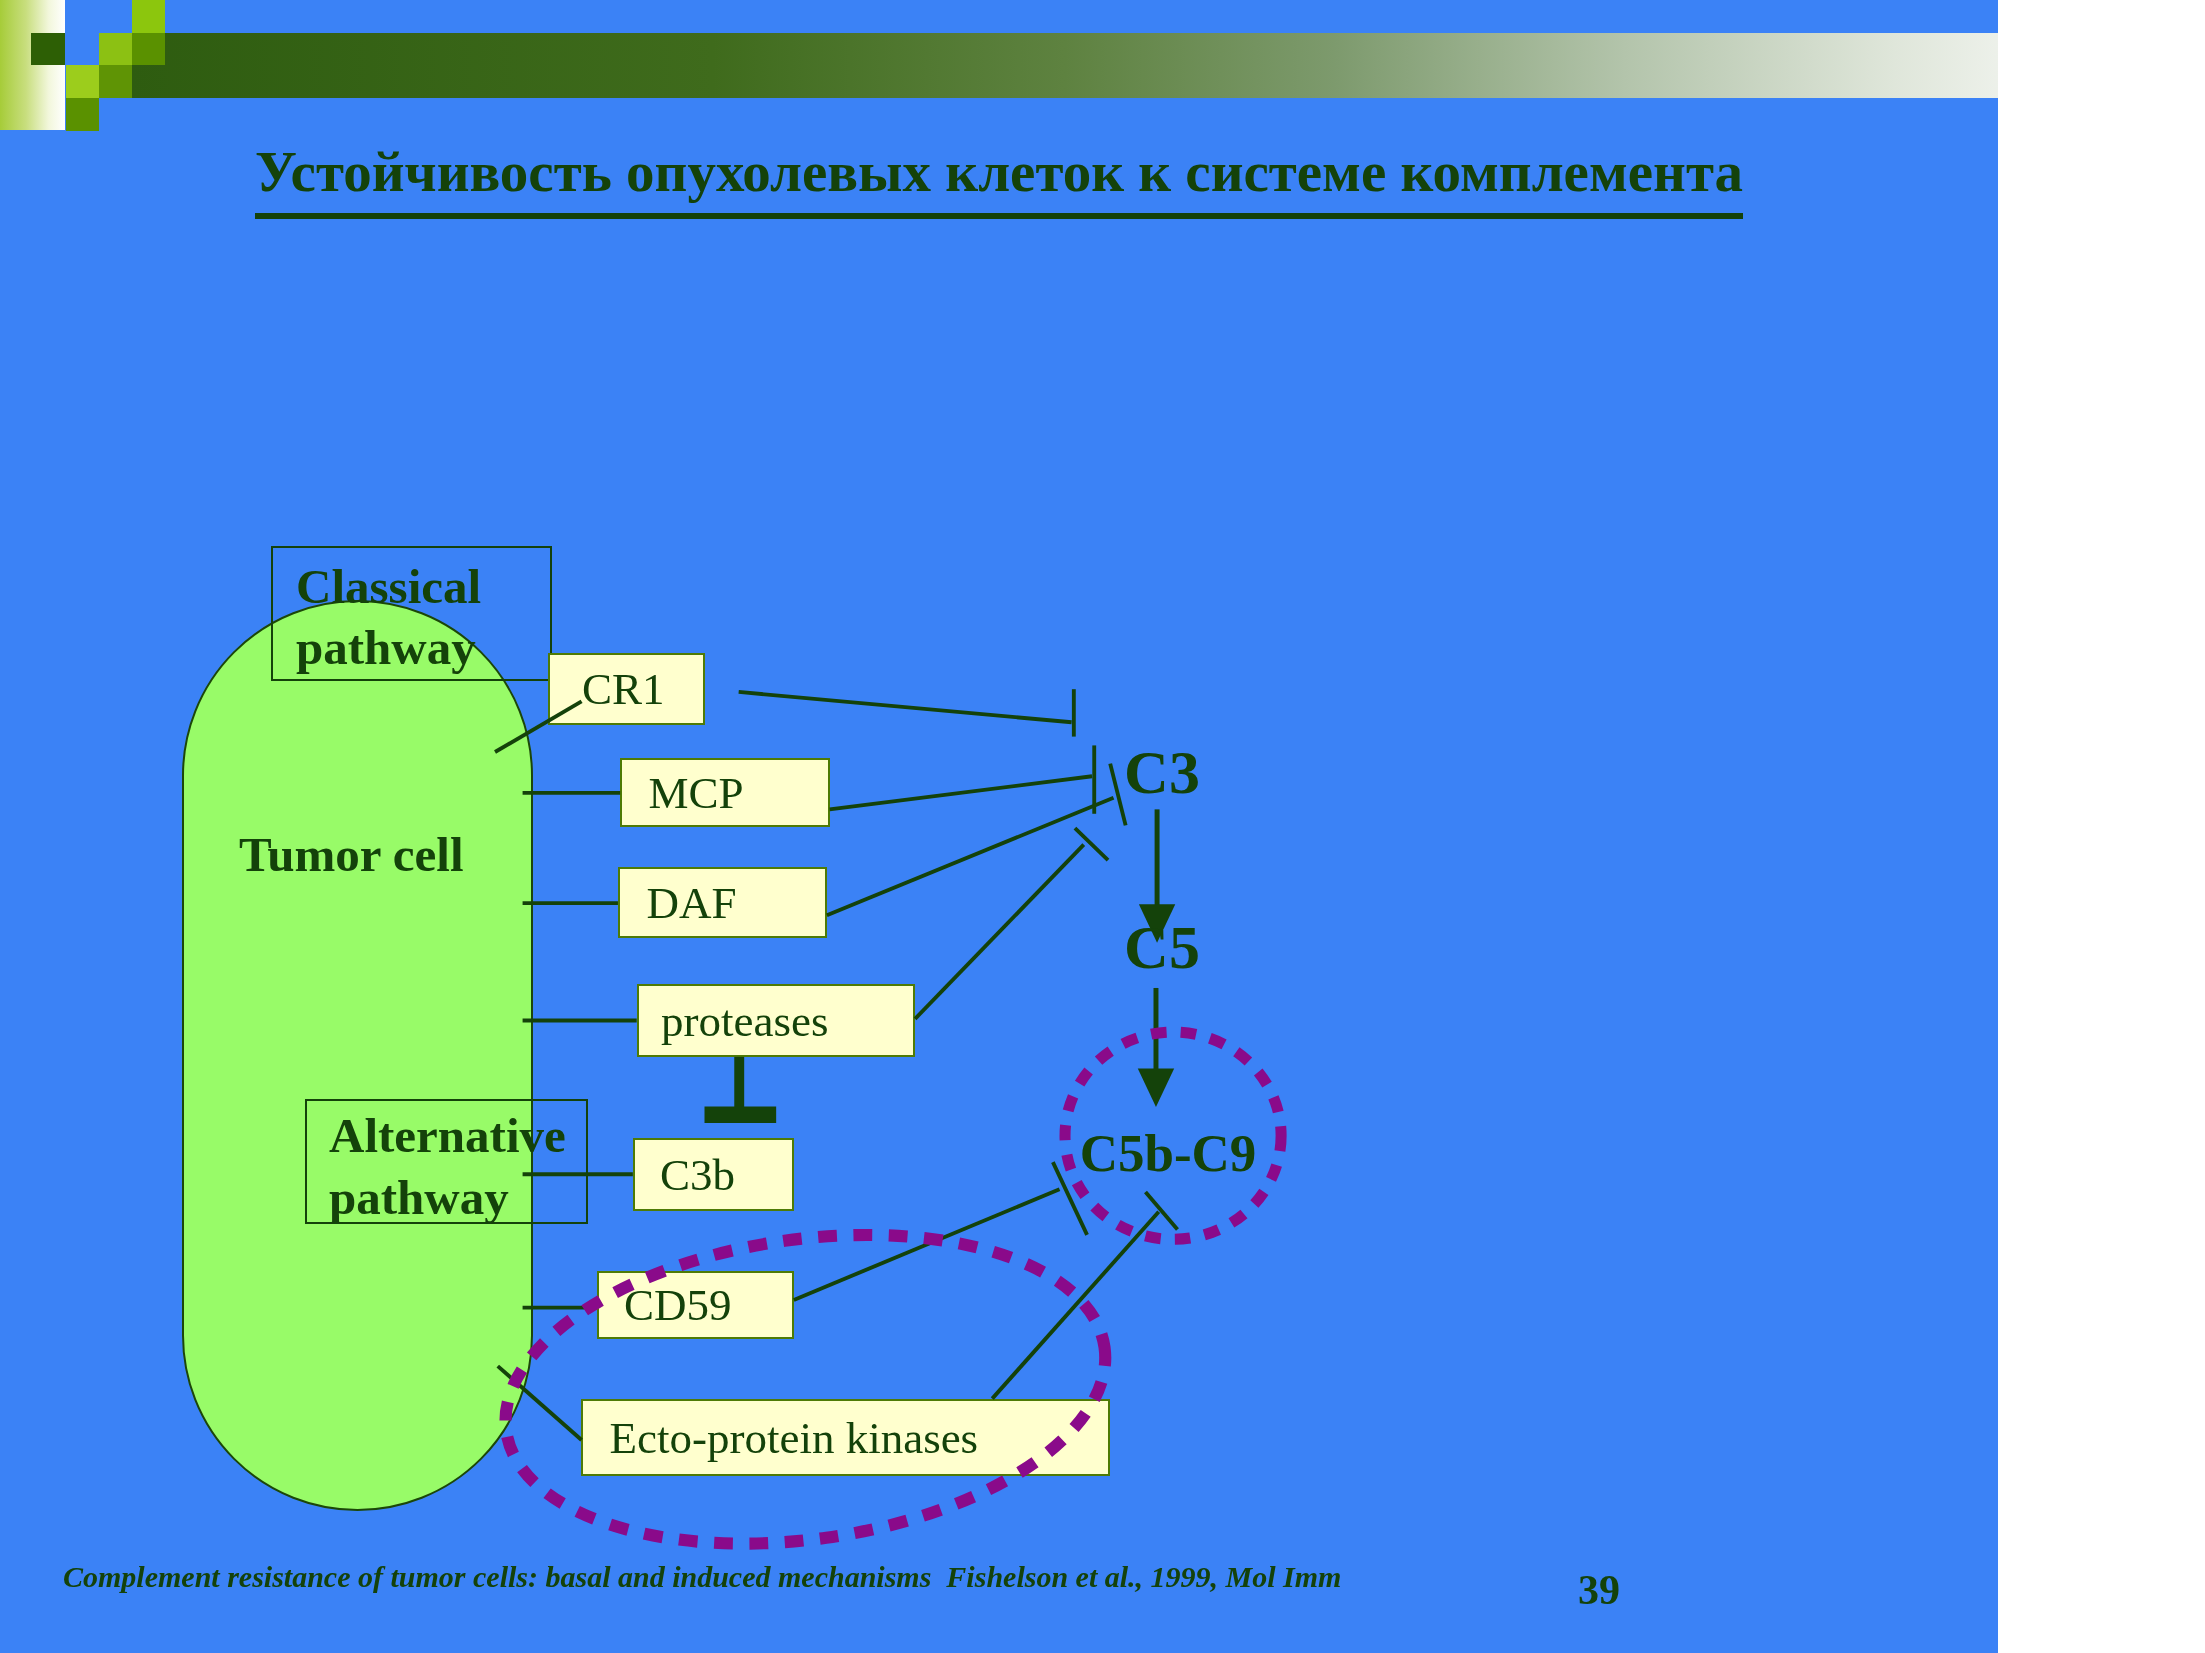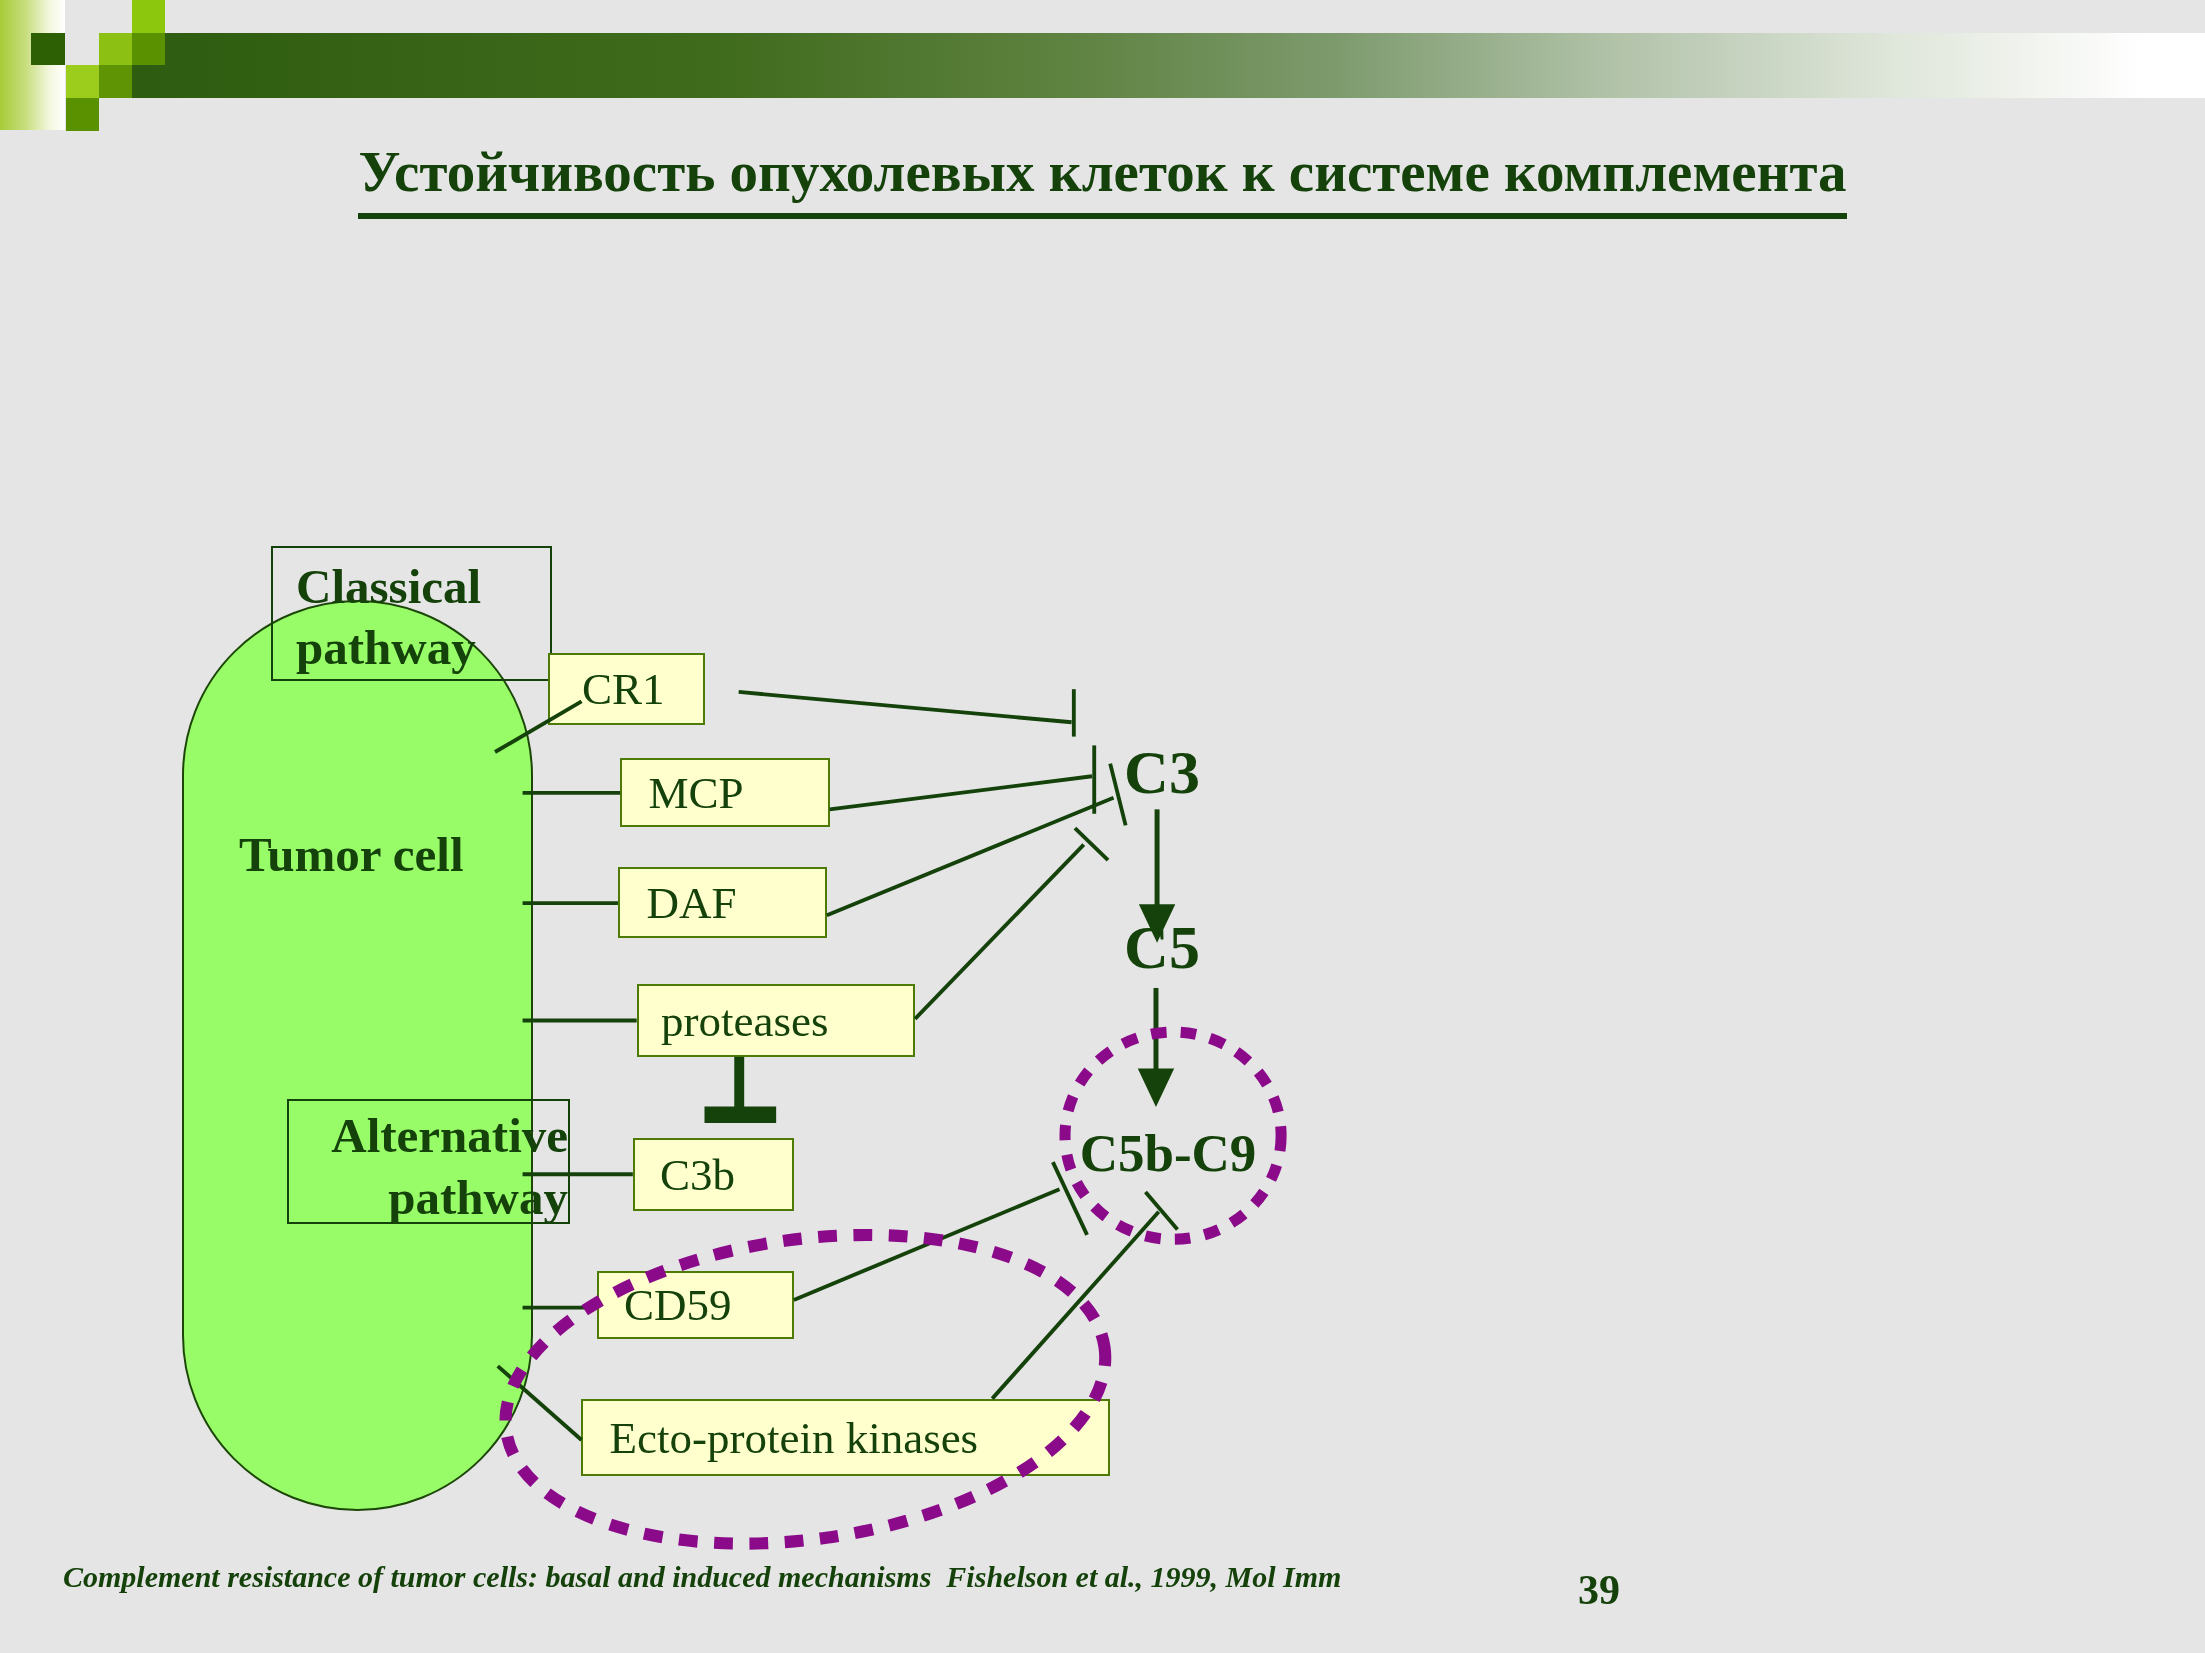--- a/index.html
+++ b/index.html
@@ -1,18 +1,18 @@
 <!DOCTYPE html>
 <html style="font-size:8.8px"><head>
 <meta charset="utf-8">
 <style>
   html,body{margin:0;padding:0;}
   .slide{
-    position:relative; width:2205px; height:1654px;
-    background:#e5e5e5; overflow:hidden;
+    position:relative; width:1998px; height:1654px;
+    background:#3b82f6; overflow:hidden;
     font-family:"Liberation Serif", serif;
     color:#14420A;
   }
   
   .deco-bar{
     position:absolute; left:132px; top:33px; width:2073px; height:65px;
     background:linear-gradient(to right,#2E5C10 0%,#3F6B1C 28%,#5E8240 45%,#7D9A6D 58%,#B3C4AB 72%,#DFE6DA 85%,#FFFFFF 97%);
   }
   .deco-strip{
     position:absolute; left:0; top:0; width:65px; height:130px;
@@ -43,21 +43,21 @@
   .dbox{
     position:absolute; box-sizing:border-box; background:#FFFFCE;
     border:2.8px solid #4E7B05; font-size:45px;
     display:flex; align-items:center; white-space:nowrap;
   }
   .pbox{
     position:absolute; box-sizing:border-box; background:transparent;
     border:2.2px solid #14420A; font-size:49px; font-weight:bold; line-height:1.25;
   }
   #box-classical {left:271px;  top:525px;  width:281px; height:135px; padding:7.7px 0 0 23px;margin-top:21px;}
-  #box-alternative{left:287px; top:1099px; width:283px; height:125px; padding:4.4px 0 0 22px;text-align:right;}
+  #box-alternative{left:305px; top:1099px; width:283px; height:125px; padding:4.4px 0 0 22px;}
   #box-cr1      {left:548px; top:653px; width:157px; height:72px; padding-left:32px;}
   #box-mcp      {left:620px; top:758px; width:210px; height:69px; padding-left:26.5px;}
   #box-daf      {left:618px; top:867px; width:209px; height:71px; padding-left:26.5px;}
   #box-proteases{left:637px; top:984px; width:278px; height:73px; padding-left:22px;}
   #box-c3b      {left:633px; top:1138px; width:161px; height:73px; padding-left:25px;}
   #box-cd59     {left:597px; top:1271px; width:197px; height:68px; padding-left:25px;}
   #box-ecto     {left:581px; top:1399px; width:529px; height:77px; padding-left:26.5px;}
   
   .node{position:absolute; transform:translate(-50%,-50%); font-weight:bold; white-space:nowrap;}
   #node-c3 {left:1162px; top:772px; font-size:62px;}

